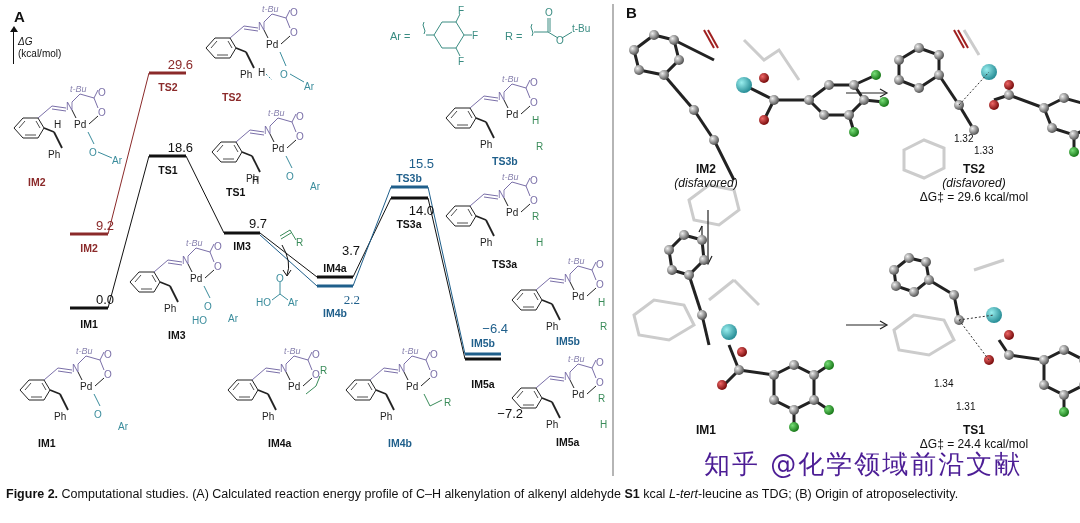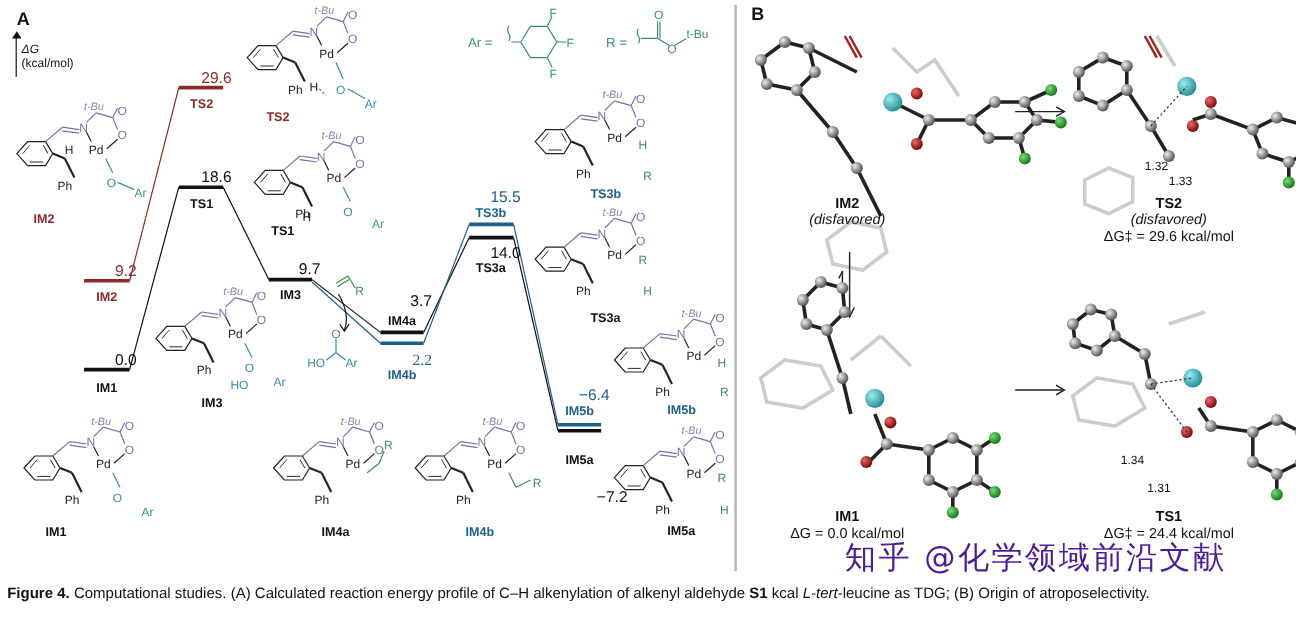--- a/index.html
+++ b/index.html
@@ -480,24 +480,23 @@
   <div class="nm">IM2</div>
   <div class="it">(disfavored)</div>
 </div>
 <div class="abs mol-caption" style="left:874px;top:162px;">
   <div class="nm">TS2</div>
   <div class="it">(disfavored)</div>
   <div>ΔG‡ = 29.6 kcal/mol</div>
 </div>
 <div class="abs mol-caption" style="left:606px;top:423px;">
   <div class="nm">IM1</div>
-  <div>ΔG = 0.0 kcal/mol</div>
 </div>
 <div class="abs mol-caption" style="left:874px;top:423px;">
   <div class="nm">TS1</div>
   <div>ΔG‡ = 24.4 kcal/mol</div>
 </div>
 
 <div class="watermark">知乎 @化学领域前沿文献</div>
 
 <div class="caption">
-  <b>Figure 4.</b><span> Computational studies. (A) Calculated reaction energy profile of C–H alkenylation of alkenyl aldehyde </span><b>S1</b><span> kcal </span><i>L-tert</i><span>-leucine as TDG; (B) Origin of atroposelectivity.</span>
+  <b>Figure 2.</b><span> Computational studies. (A) Calculated reaction energy profile of C–H alkenylation of alkenyl aldehyde </span><b>S1</b><span> kcal </span><i>L-tert</i><span>-leucine as TDG; (B) Origin of atroposelectivity.</span>
 </div>
 
 </body></html>

